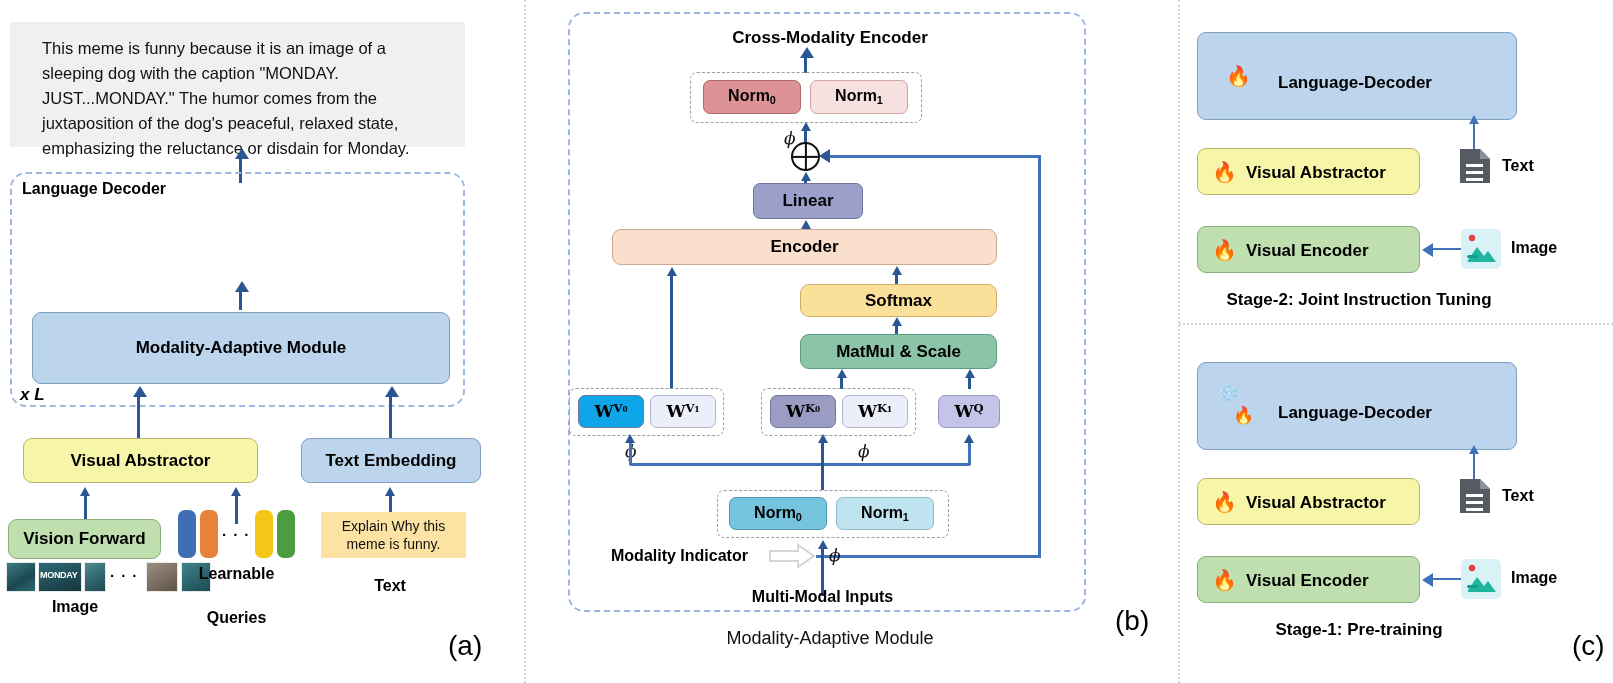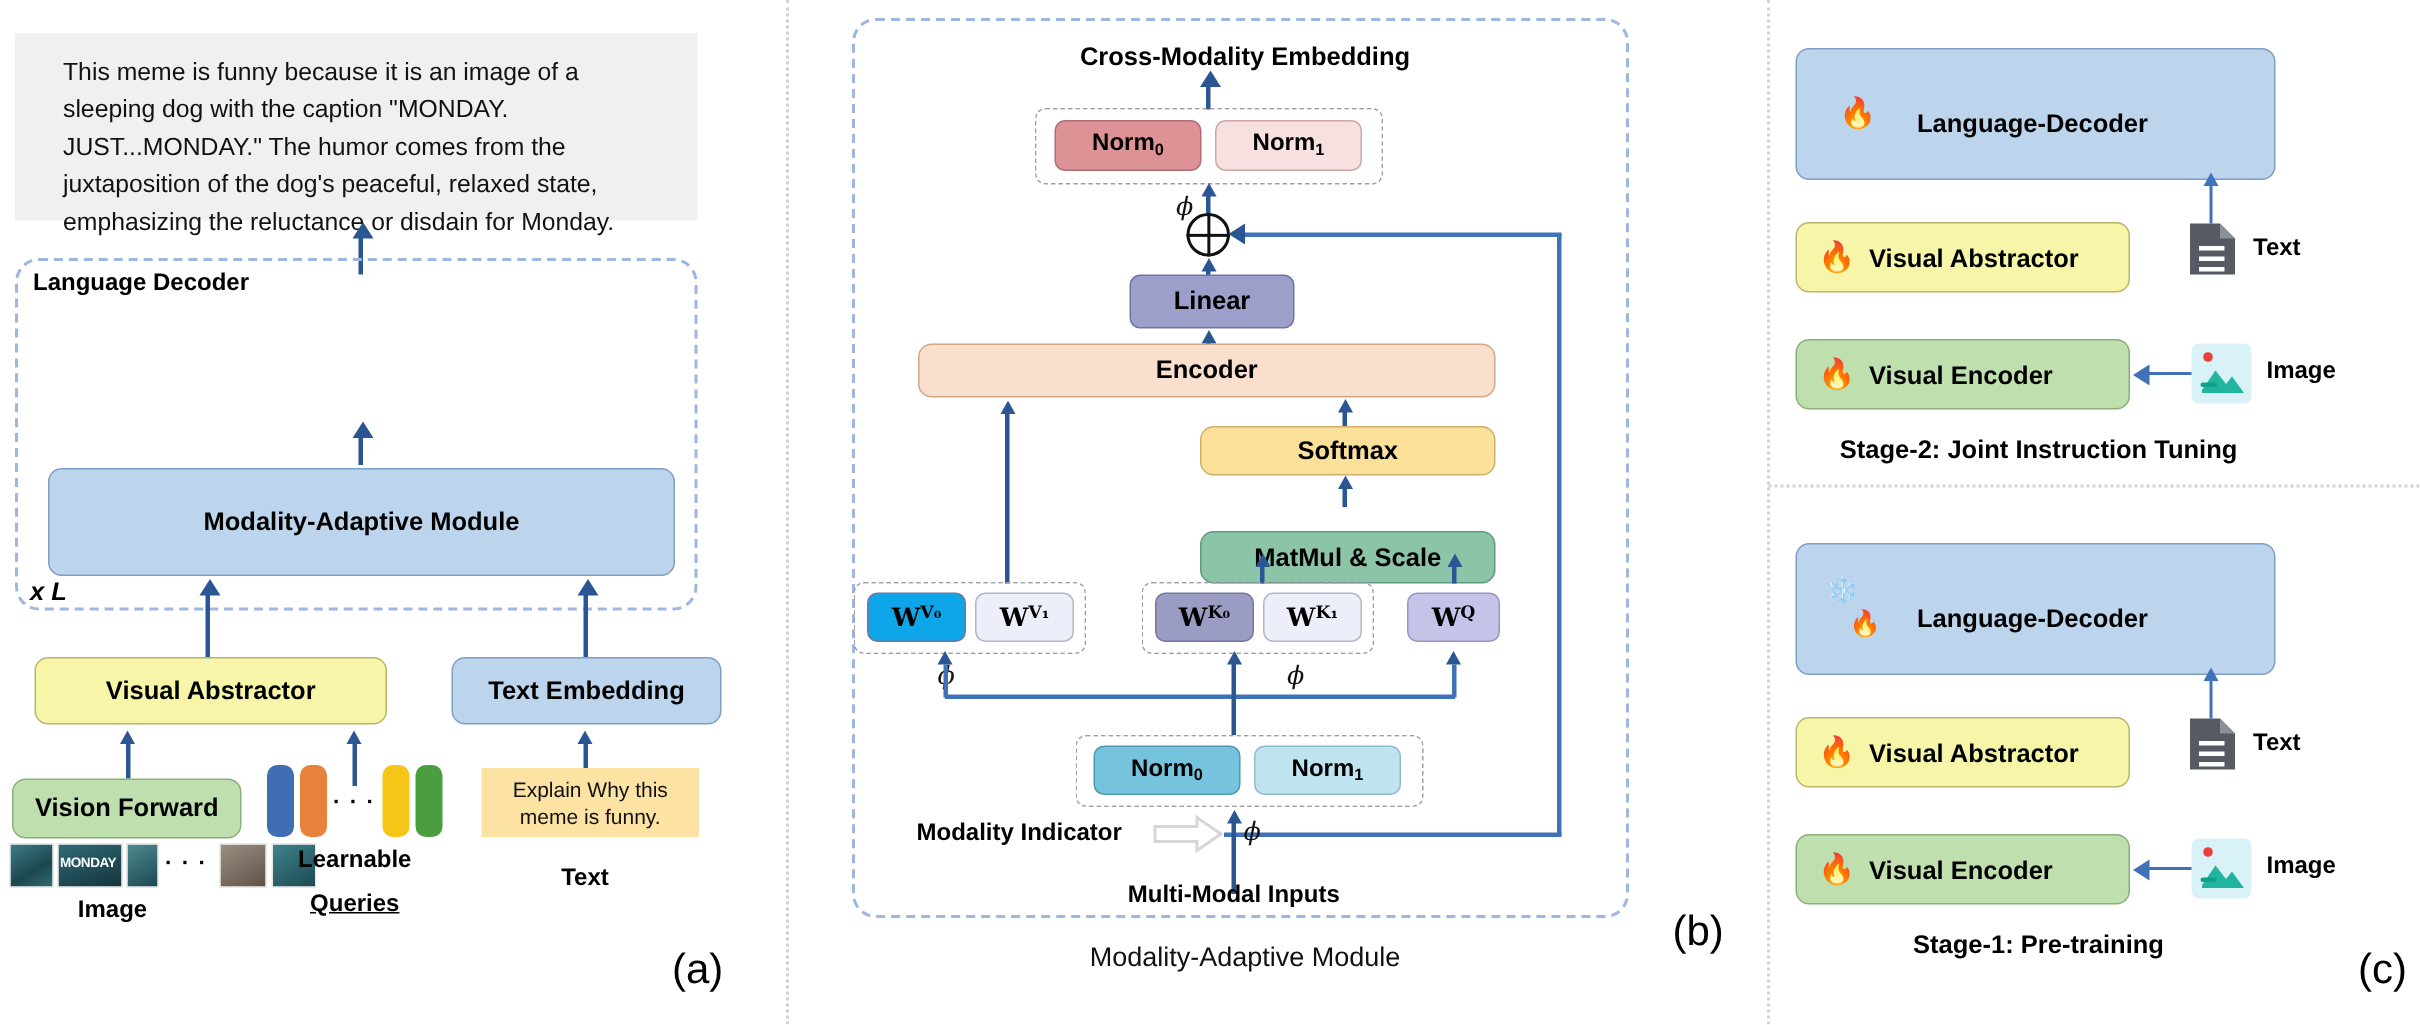--- a/index.html
+++ b/index.html
@@ -118,37 +118,37 @@
     <div class="abs label ctr" style="left:30px;top:598px;width:90px;font-size:16px;">Image</div>
 
     <div class="abs" style="left:178px;top:510px;width:115px;height:48px;">
       <div class="abs qpill" style="left:0;top:0;width:18px;height:48px;background:#3f6eb5;"></div>
       <div class="abs qpill" style="left:22px;top:0;width:18px;height:48px;background:#e8813a;"></div>
       <div class="abs plain" style="left:44px;top:16px;font-size:15px;font-weight:bold;letter-spacing:1px;">· · ·</div>
       <div class="abs qpill" style="left:77px;top:0;width:18px;height:48px;background:#f5c518;"></div>
       <div class="abs qpill" style="left:99px;top:0;width:18px;height:48px;background:#4a9e3f;"></div>
     </div>
     <div class="abs label ctr" style="left:180px;top:565px;width:113px;font-size:16px;">Learnable</div>
-    <div class="abs label ctr" style="left:180px;top:594px;width:113px;font-size:16px;text-decoration:underline;">Queries</div>
+    <div class="abs label ctr" style="left:180px;top:609px;width:113px;font-size:16px;">Queries</div>
 
     <div class="abs ctr" style="left:321px;top:512px;width:145px;height:46px;background:#fce3a3;font-size:14px;color:#111;line-height:18px;padding:0 6px;">
       <span>Explain Why this meme is funny.</span>
     </div>
     <div class="abs label ctr" style="left:345px;top:577px;width:90px;font-size:16px;">Text</div>
 
     <div class="abs panel-letter" style="left:448px;top:630px;">(a)</div>
   </div>
 
   <div class="abs vdiv" style="left:524px;top:0;height:683px;"></div>
 
   <div class="abs" style="left:525px;top:0;width:654px;height:683px;">
 
     <div class="abs dashpanel" style="left:43px;top:12px;width:518px;height:600px;"></div>
 
-    <div class="abs label ctr" style="left:110px;top:28px;width:390px;font-size:17px;">Cross-Modality Embedding</div>
+    <div class="abs label ctr" style="left:110px;top:28px;width:390px;font-size:17px;">Cross-Modality Encoder</div>
 
     <div class="abs ln" style="left:279px;top:56px;width:3px;height:17px;"></div>
     <div class="abs arrowhead" style="left:275px;top:47px;"></div>
 
     <div class="abs dashgroup" style="left:165px;top:72px;width:232px;height:51px;"></div>
     <div class="abs node sm ctr" style="left:178px;top:80px;width:98px;height:34px;background:#dd9296;border:1.3px solid #b06b70;font-size:16px;">
       <span><span>Norm</span><sub>0</sub></span>
     </div>
     <div class="abs node sm ctr" style="left:285px;top:80px;width:98px;height:34px;background:#f7e0e0;border:1.3px solid #cfa6a6;font-size:16px;">
       <span><span>Norm</span><sub>1</sub></span>
@@ -181,21 +181,21 @@
     </div>
 
     <div class="abs ln" style="left:370px;top:274px;width:3px;height:14px;"></div>
     <div class="abs arrowhead sm" style="left:367px;top:266px;"></div>
     <div class="abs node ctr" style="left:275px;top:284px;width:197px;height:33px;background:#fbe09a;border:1.3px solid #cfb06a;font-size:17px;">
       <span>Softmax</span>
     </div>
 
     <div class="abs ln" style="left:370px;top:325px;width:3px;height:13px;"></div>
     <div class="abs arrowhead sm" style="left:367px;top:317px;"></div>
-    <div class="abs node ctr" style="left:275px;top:334px;width:197px;height:35px;background:#8cc4a8;border:1.3px solid #5e9a80;font-size:17px;margin-top:20px;">
+    <div class="abs node ctr" style="left:275px;top:334px;width:197px;height:35px;background:#8cc4a8;border:1.3px solid #5e9a80;font-size:17px;">
       <span>MatMul &amp; Scale</span>
     </div>
 
     <div class="abs ln" style="left:145px;top:275px;width:3px;height:114px;"></div>
     <div class="abs arrowhead sm" style="left:142px;top:267px;"></div>
 
     <div class="abs ln" style="left:315px;top:377px;width:3px;height:12px;"></div>
     <div class="abs arrowhead sm" style="left:312px;top:369px;"></div>
 
     <div class="abs ln" style="left:443px;top:377px;width:3px;height:12px;"></div>

